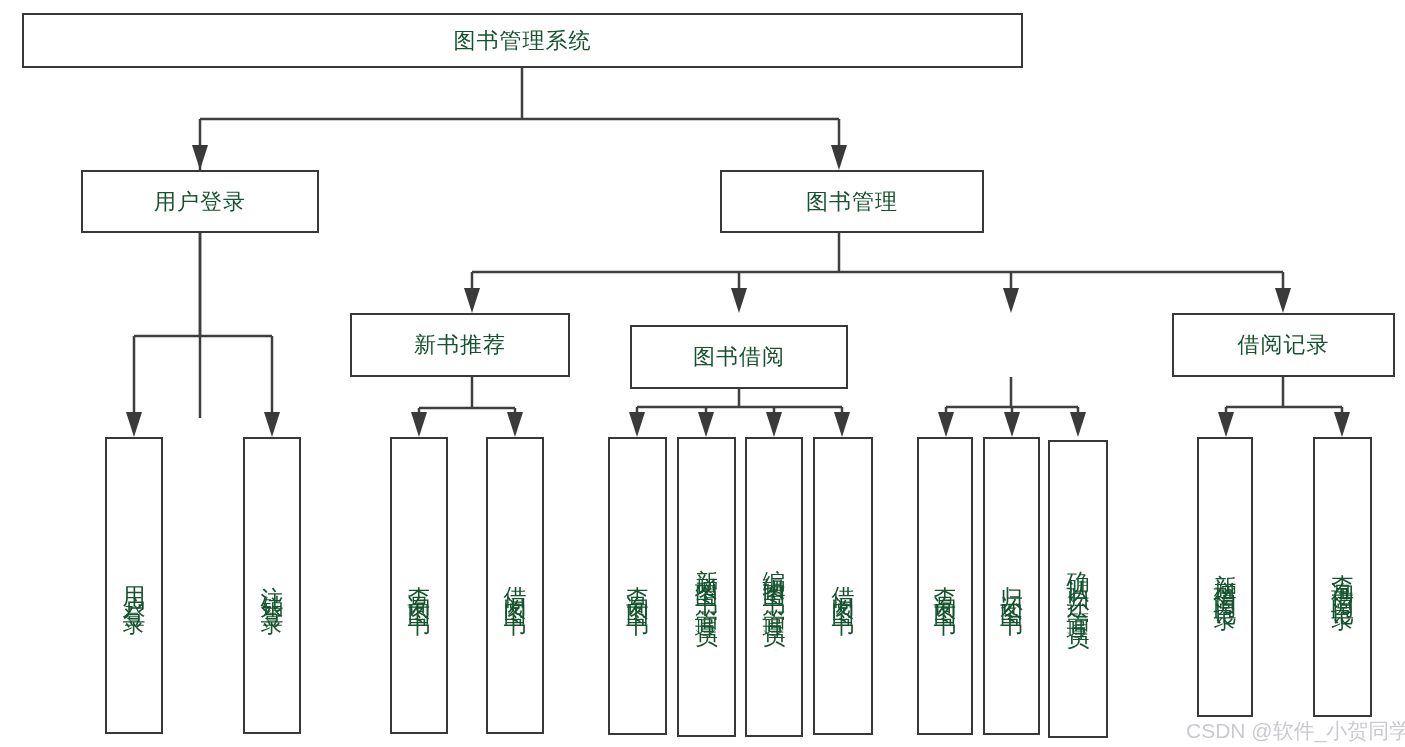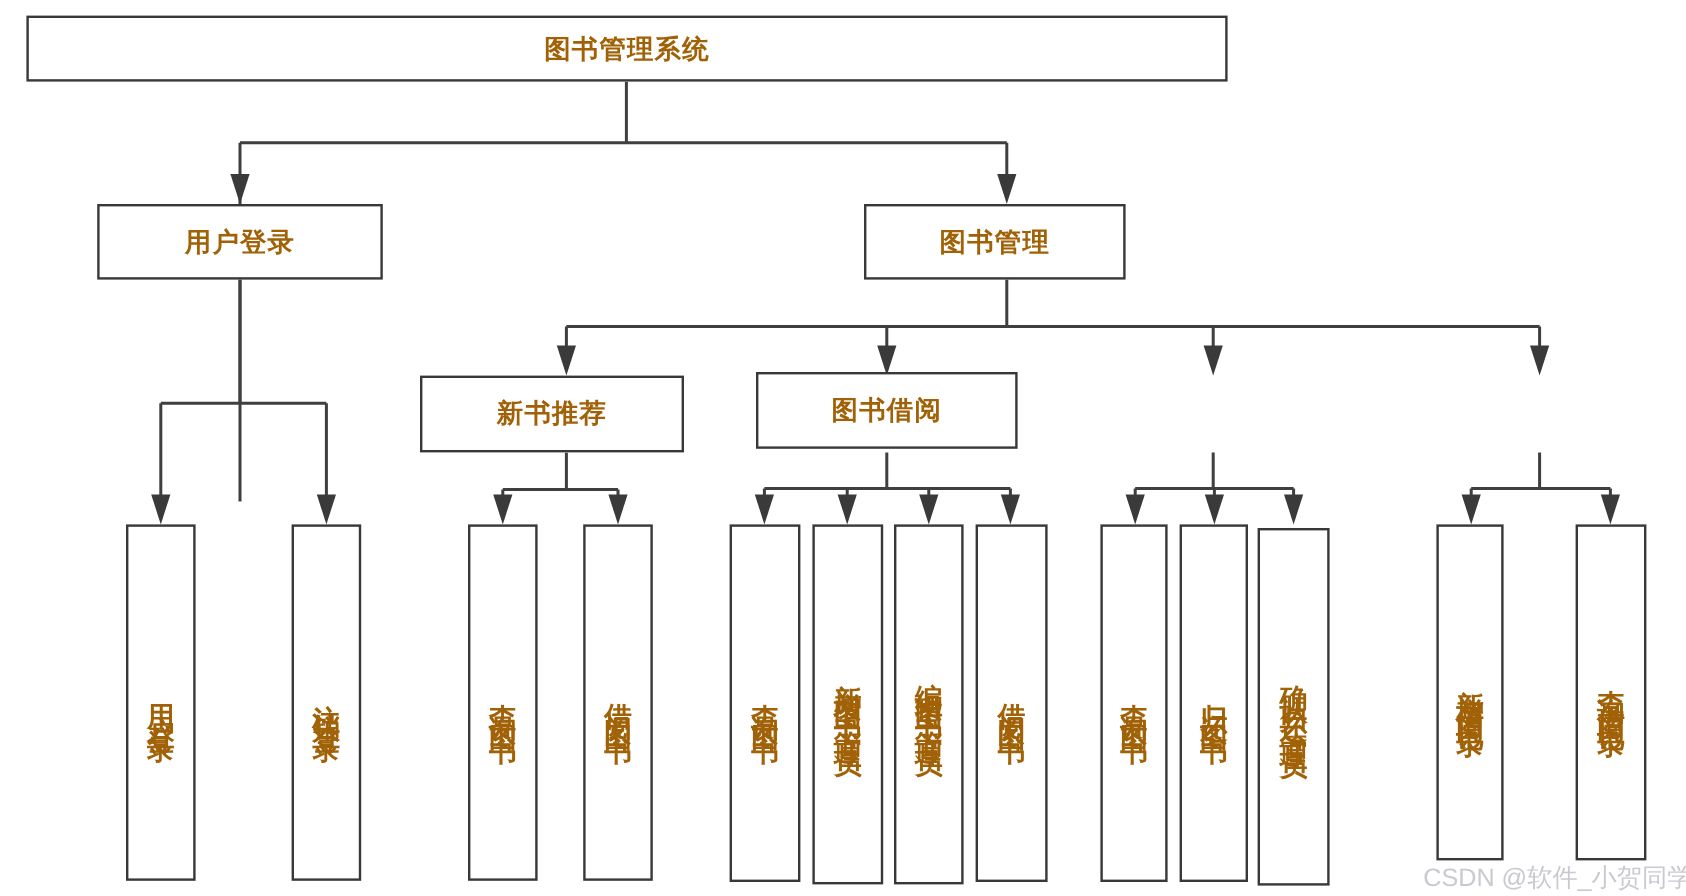--- a/index.html
+++ b/index.html
@@ -16,22 +16,21 @@
     pointer-events:none;
   }
   svg.wires path { stroke:#3f3f3f; stroke-width:2.5; fill:none; }
   svg.wires polygon { fill:#3a3a3a; stroke:none; }
   .node {
     position:absolute;
     background:#ffffff;
     border:2px solid #383838;
     box-sizing:border-box;
     display:flex; align-items:center; justify-content:center;
-    color:#a16207;
-    font-weight:bold;
+    color:#14532d;
   }
   .hnode { font-size:22px; letter-spacing:1px; white-space:nowrap; }
   .vnode span {
     writing-mode:vertical-rl;
     text-orientation:mixed;
     font-size:23px;
     line-height:1;
     white-space:nowrap;
   }
   .vnode.s4 span { letter-spacing:9px; }
@@ -84,24 +83,25 @@
     <polygon points="1070,412 1086,412 1078,437"></polygon>
 
     <path d="M1283 377 V407 M1226 407 H1342 M1226 407 V418 M1342 407 V418"></path>
     <polygon points="1218,412 1234,412 1226,437"></polygon>
     <polygon points="1334,412 1350,412 1342,437"></polygon>
   </svg>
 
   <div class="node hnode" style="left:22px;top:13px;width:1001px;height:55px">图书管理系统</div>
 
   <div class="node hnode" style="left:81px;top:170px;width:238px;height:63px">用户登录</div>
-  <div class="node hnode" style="left:720px;top:170px;width:218px;height:63px">图书管理</div>
+  <div class="node hnode" style="left:720px;top:170px;width:264px;height:63px">图书管理</div>
 
   <div class="node hnode" style="left:350px;top:313px;width:220px;height:64px">新书推荐</div>
-  <div class="node hnode" style="left:630px;top:310px;width:218px;height:64px">图书借阅</div>
+  <div class="node hnode" style="left:630px;top:325px;width:218px;height:64px">图书借阅</div>
+  <div class="node hnode" style="left:1172px;top:313px;width:223px;height:64px">借阅记录</div>
 
   <div class="node vnode s4" style="left:105px;top:437px;width:58px;height:297px">
     <span>用户登录</span>
   </div>
   <div class="node vnode s4" style="left:243px;top:437px;width:58px;height:297px">
     <span>注销登录</span>
   </div>
 
   <div class="node vnode s4" style="left:390px;top:437px;width:58px;height:297px">
     <span>查询图书</span>

